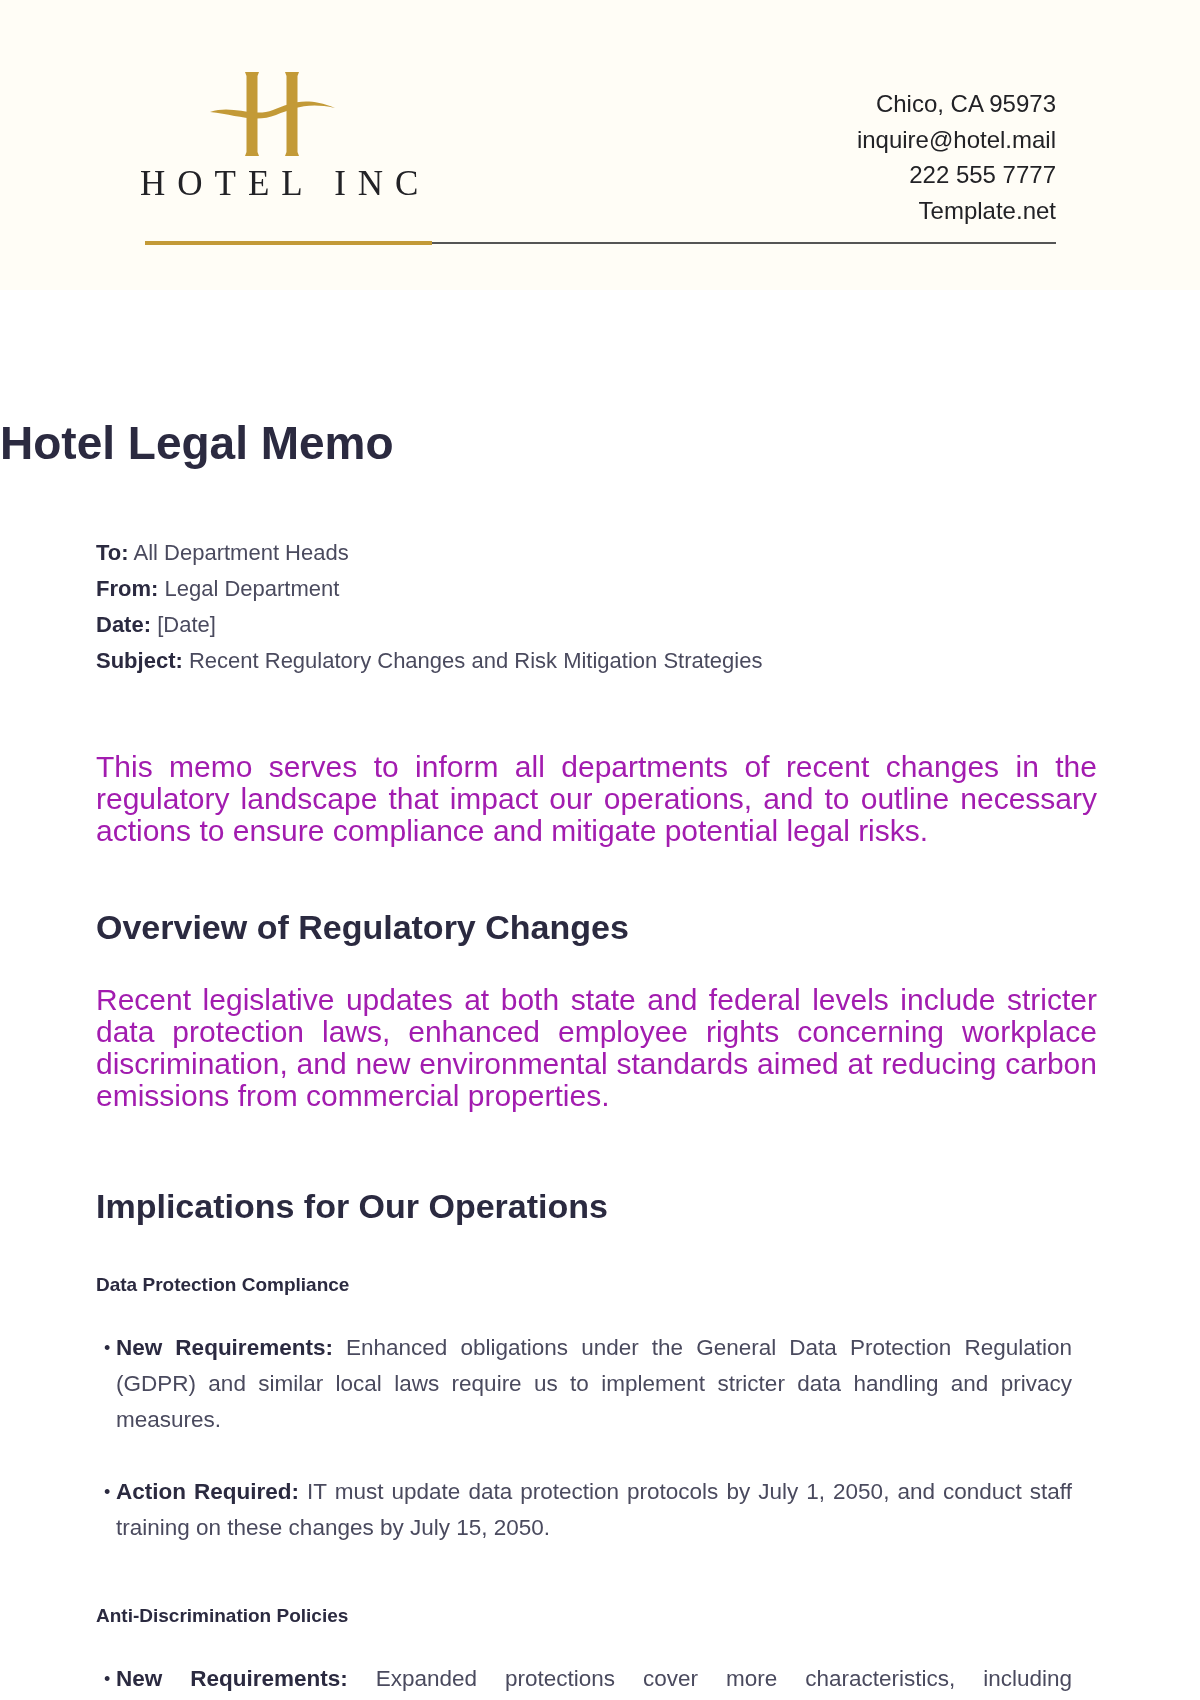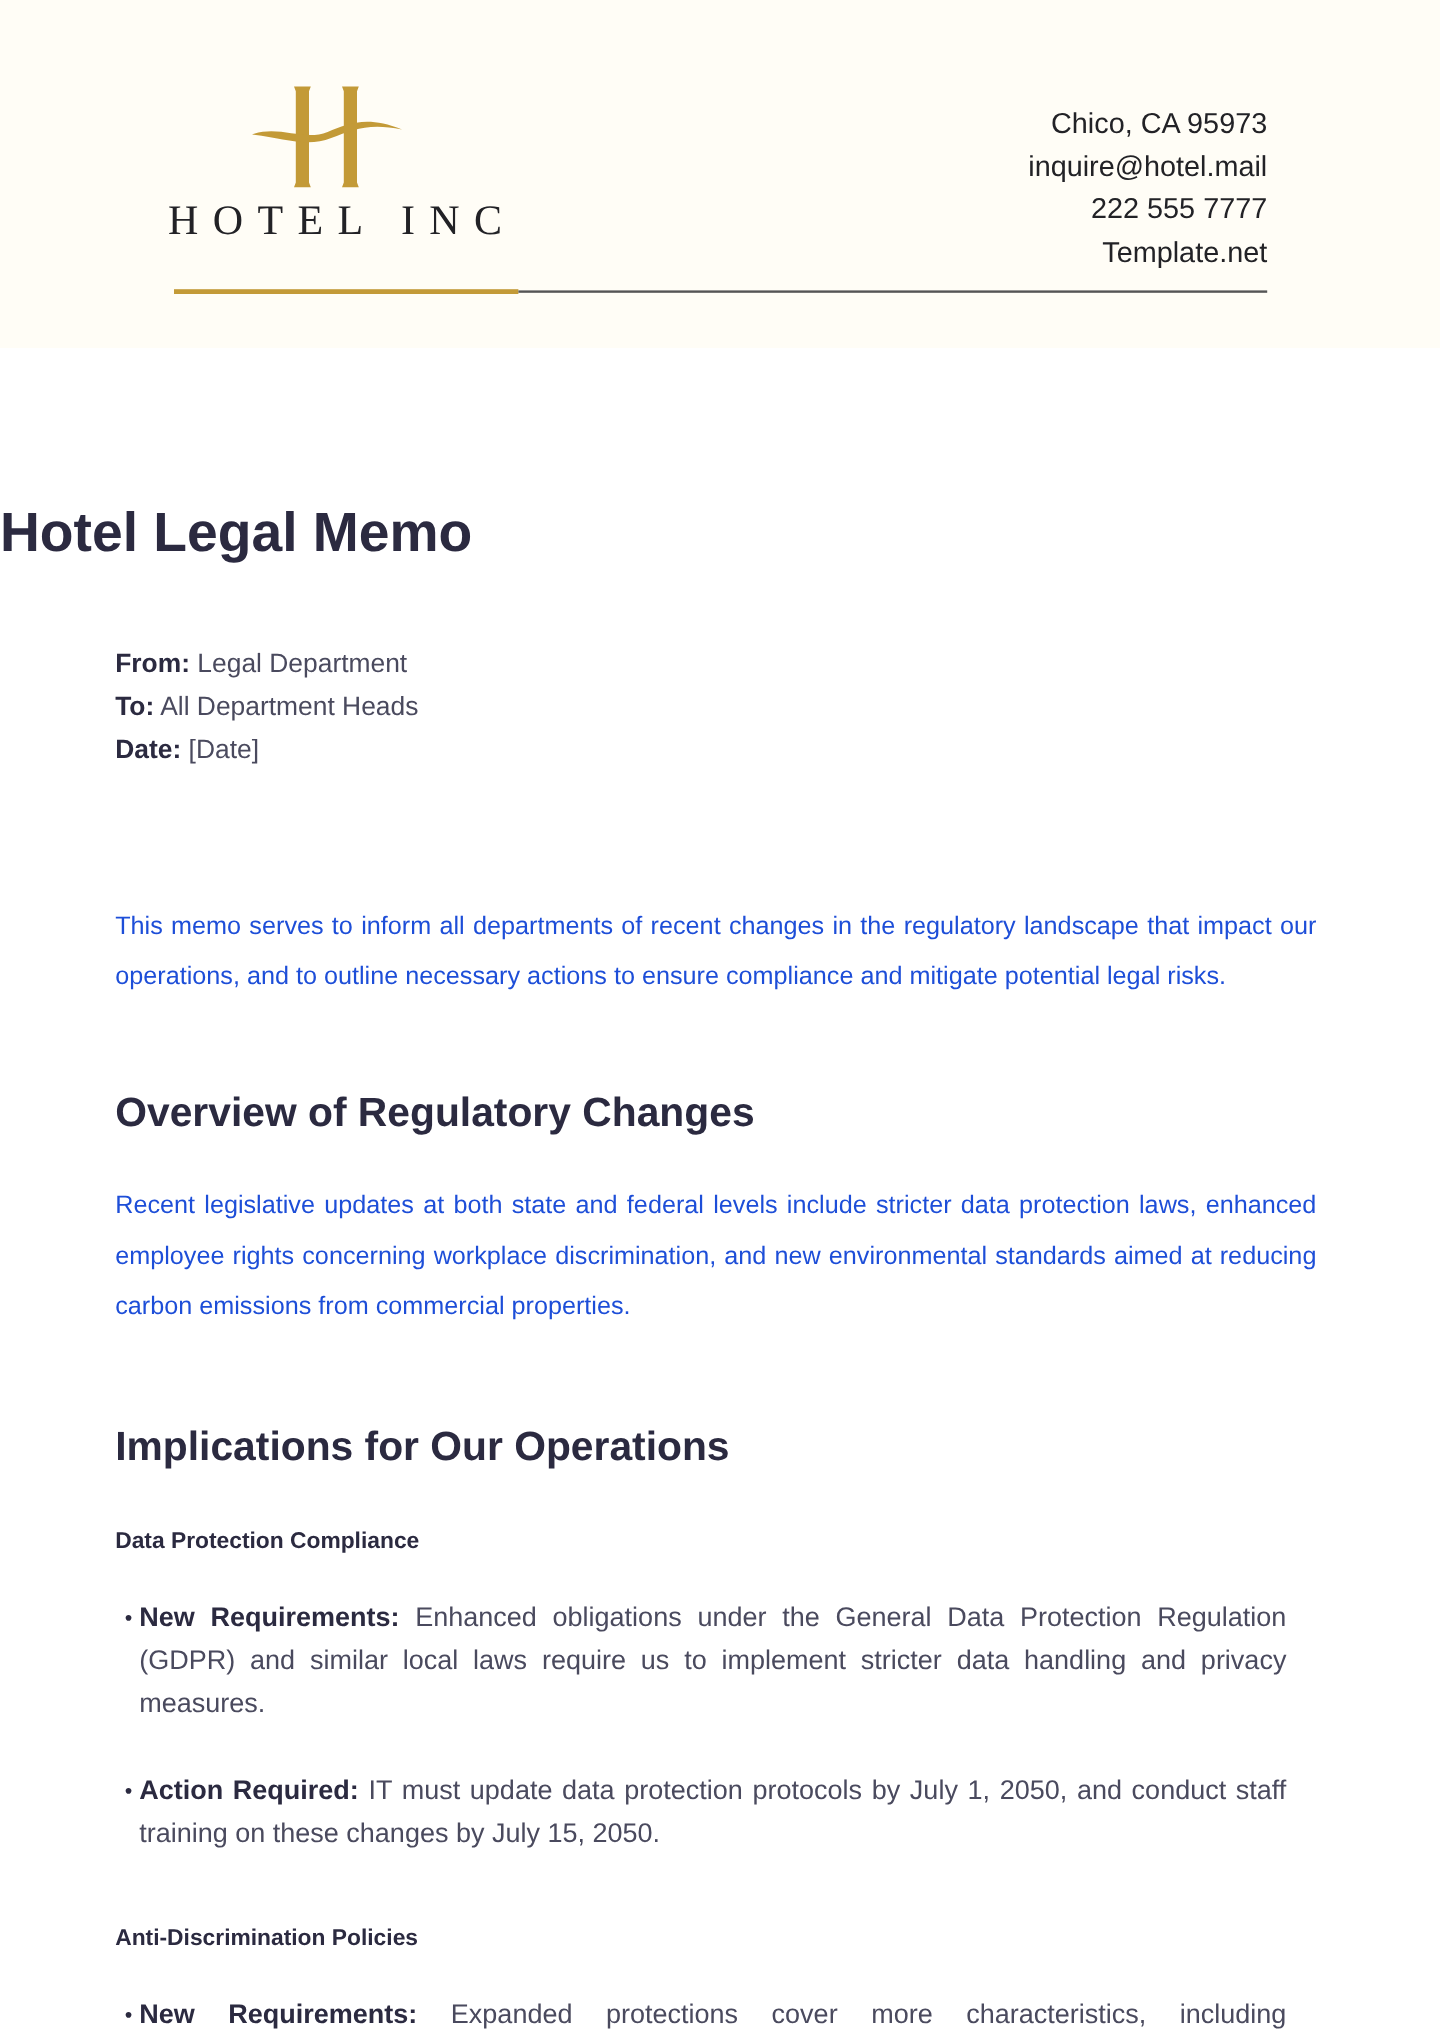--- a/index.html
+++ b/index.html
@@ -16,21 +16,21 @@
     .rule-dark { position: absolute; left: 432px; top: 242px; width: 624px; height: 2px; background: #555; }
 
     .contact { position: absolute; right: 144px; top: 86px; text-align: right; font-size: 24px; line-height: 35.5px; color: #222226; }
     .contact div { white-space: nowrap; }
 
     .title { position: absolute; left: 0; top: 416px; width: 1200px; text-align: left; font-size: 46px; font-weight: bold; color: #2b2a40; }
 
     .meta { position: absolute; left: 96px; top: 535px; font-size: 22px; line-height: 36px; color: #4a4a5e; }
     .meta b { color: #2b2a40; }
 
-    .para { position: absolute; left: 96px; width: 1001px; font-size: 21px; line-height: 42px; text-align: justify; color: #1d4ed8; }
+    .para { position: absolute; left: 96px; width: 1001px; font-size: 30px; line-height: 32px; text-align: justify; color: #a21caf; }
 
     .h2 { position: absolute; left: 96px; font-size: 34px; font-weight: bold; color: #2b2a40; }
     .h3 { position: absolute; left: 96px; font-size: 19px; font-weight: bold; color: #2b2a40; }
 
     .bullet { position: absolute; left: 104px; width: 968px; font-size: 22.5px; line-height: 36px; color: #4a4a5e; }
     .bullet .dot { position: absolute; left: 0; top: 0; color: #2b2a40; font-size: 18px; }
     .bullet .btext { display: block; margin-left: 12px; text-align: justify; }
     .bullet b { color: #2b2a40; }
   </style>
 </head>
@@ -55,23 +55,24 @@
 <div class="contact">
   <div>Chico, CA 95973</div>
   <div>inquire@hotel.mail</div>
   <div>222 555 7777</div>
   <div>Template.net</div>
 </div>
 
 <h1 class="title">Hotel Legal Memo</h1>
 
 <div class="meta">
+  <div><b>To:</b> <span>All Department Heads</span></div>
   <div><b>From:</b> <span>Legal Department</span></div>
-  <div><b>To:</b> <span>All Department Heads</span></div>
   <div><b>Date:</b> <span>[Date]</span></div>
+  <div><b>Subject:</b> <span>Recent Regulatory Changes and Risk Mitigation Strategies</span></div>
 </div>
 
 <p class="para" style="top:751px">This memo serves to inform all departments of recent changes in the regulatory landscape that impact our operations, and to outline necessary actions to ensure compliance and mitigate potential legal risks.</p>
 
 <h2 class="h2" style="top:908px">Overview of Regulatory Changes</h2>
 <p class="para" style="top:984px">Recent legislative updates at both state and federal levels include stricter data protection laws, enhanced employee rights concerning workplace discrimination, and new environmental standards aimed at reducing carbon emissions from commercial properties.</p>
 
 <h2 class="h2" style="top:1187px">Implications for Our Operations</h2>
 
 <h3 class="h3" style="top:1274px">Data Protection Compliance</h3>

